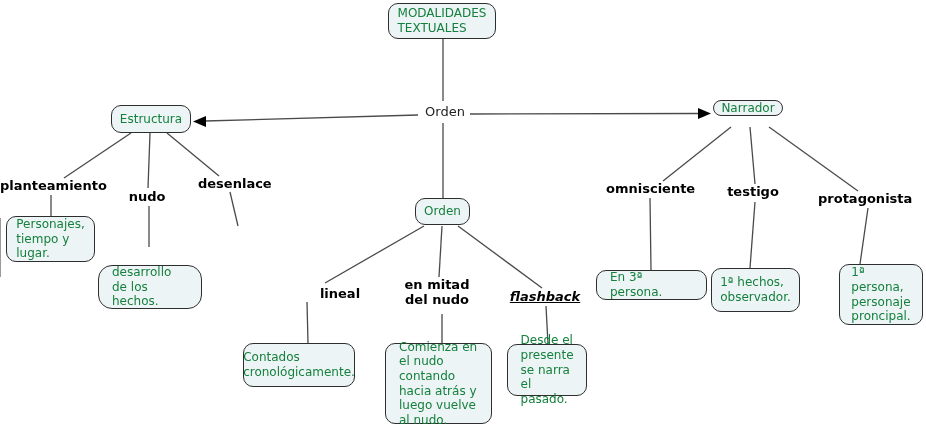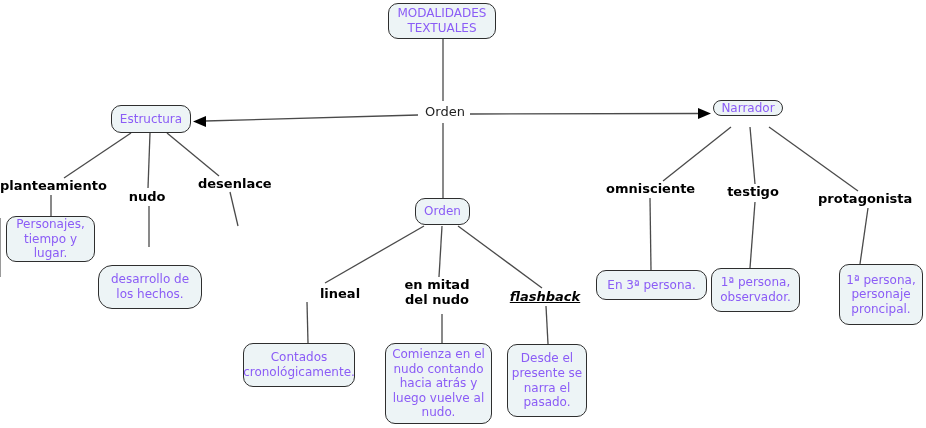--- a/index.html
+++ b/index.html
@@ -3,22 +3,22 @@
 <meta charset="utf-8">
 <style>
   html,body{margin:0;padding:0;background:#fff;}
   #canvas{
     position:relative;width:926px;height:428px;background:#ffffff;overflow:hidden;
     font-family:"DejaVu Sans","Liberation Sans",sans-serif;
   }
   #wires{position:absolute;left:0;top:0;pointer-events:none;}
   .node{
     position:absolute;background:#edf4f6;border:1px solid #2e2e2e;border-radius:10px;
-    display:flex;align-items:center;justify-content:center;text-align:center;
-    font-size:12px;color:#8b5cf6;line-height:1.22;padding:2px 3px;box-sizing:border-box;
+    display:flex;align-items:center;justify-content:center;text-align:left;
+    font-size:12px;color:#15803d;line-height:1.22;padding:2px 13px;box-sizing:border-box;
   }
   .label{
     position:absolute;font-weight:bold;font-size:13px;color:#000;
     text-align:center;line-height:1.12;
   }
   .linking{
     position:absolute;font-size:13px;color:#222;text-align:center;font-weight:normal;
   }
   .italic{font-style:italic;text-decoration:underline;}
 </style>
@@ -75,25 +75,25 @@
 
   <div class="node" style="left:6px;top:216px;width:89px;height:46px;">Personajes, tiempo y lugar.</div>
 
   <div class="node" style="left:98px;top:265px;width:104px;height:44px;border-radius:14px;">desarrollo de los hechos.</div>
 
 
   <div class="node" style="left:243px;top:343px;width:112px;height:44px;">Contados cronológicamente.</div>
 
   <div class="node" style="left:385px;top:343px;width:107px;height:81px;">Comienza en el nudo contando hacia atrás y luego vuelve al nudo.</div>
 
-  <div class="node" style="left:507px;top:344px;width:80px;height:73px;">Desde el presente se narra el pasado.</div>
+  <div class="node" style="left:507px;top:344px;width:80px;height:52px;">Desde el presente se narra el pasado.</div>
 
   <div class="node" style="left:596px;top:270px;width:111px;height:30px;">En 3ª persona.</div>
 
-  <div class="node" style="left:711px;top:268px;width:89px;height:44px;">1ª persona, observador.</div>
+  <div class="node" style="left:711px;top:268px;width:89px;height:44px;">1ª hechos, observador.</div>
 
   <div class="node" style="left:839px;top:264px;width:84px;height:61px;">1ª persona, personaje proncipal.</div>
 
   <div class="linking" style="left:420px;top:104px;width:50px;">Orden</div>
 
   <div class="label" style="left:0px;top:179px;width:102px;">planteamiento</div>
 
   <div class="label" style="left:122px;top:190px;width:50px;">nudo</div>
 
   <div class="label" style="left:198px;top:177px;width:72px;">desenlace</div>

